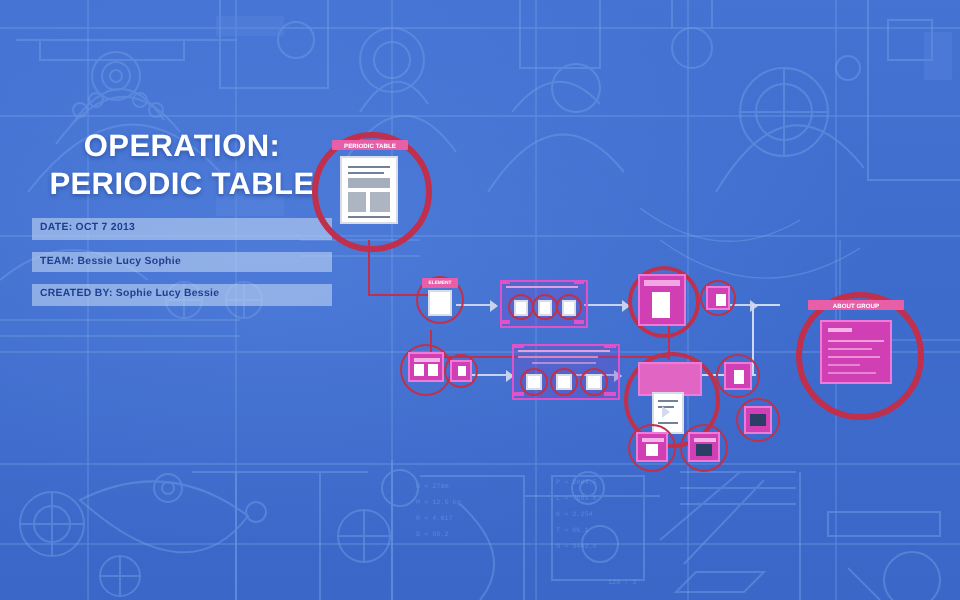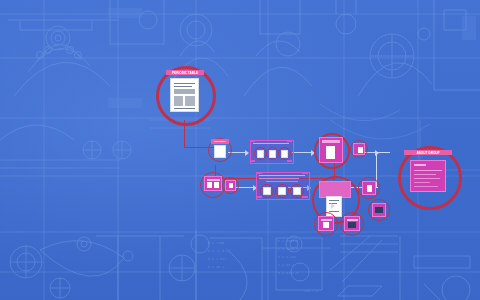--- a/index.html
+++ b/index.html
@@ -153,20 +153,27 @@
         <text x="278" y="242">P = 2004.5</text>
         <text x="278" y="250">L = 7609.0</text>
         <text x="278" y="258">K = 2.254</text>
         <text x="278" y="266">T = 66.1</text>
         <text x="278" y="274">N = 9442.0</text>
         <text x="304" y="292">120 : 2</text>
       </g>
     </svg>
   </div>
 
+  <div id="titleblock">
+    <div class="ttl">OPERATION:</div>
+    <div class="ttl">PERIODIC TABLE</div>
+    <div class="meta">DATE: OCT 7 2013</div>
+    <div class="meta m2">TEAM: Bessie Lucy Sophie</div>
+    <div class="meta m2">CREATED BY: Sophie Lucy Bessie</div>
+  </div>
 
   <div>
     <div class="pathline" style="left:184px;top:120px;width:1.4px;height:28px;"></div>
     <div class="pathline" style="left:184px;top:147px;width:36px;height:1.4px;"></div>
     <div class="pathline" style="left:215px;top:165px;width:1.4px;height:14px;"></div>
     <div class="pathline" style="left:215px;top:178px;width:120px;height:1.4px;"></div>
     <div class="pathline" style="left:334px;top:160px;width:1.4px;height:20px;"></div>
     <div class="pathline" style="left:334px;top:204px;width:1.4px;height:10px;"></div>
   </div>
 

